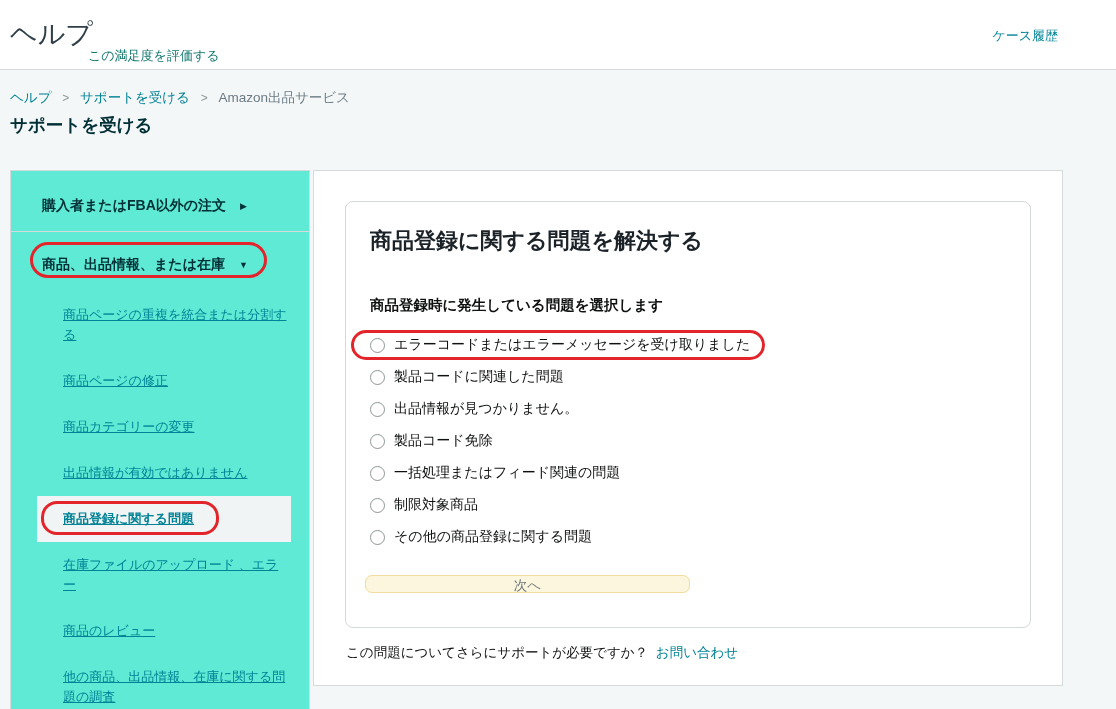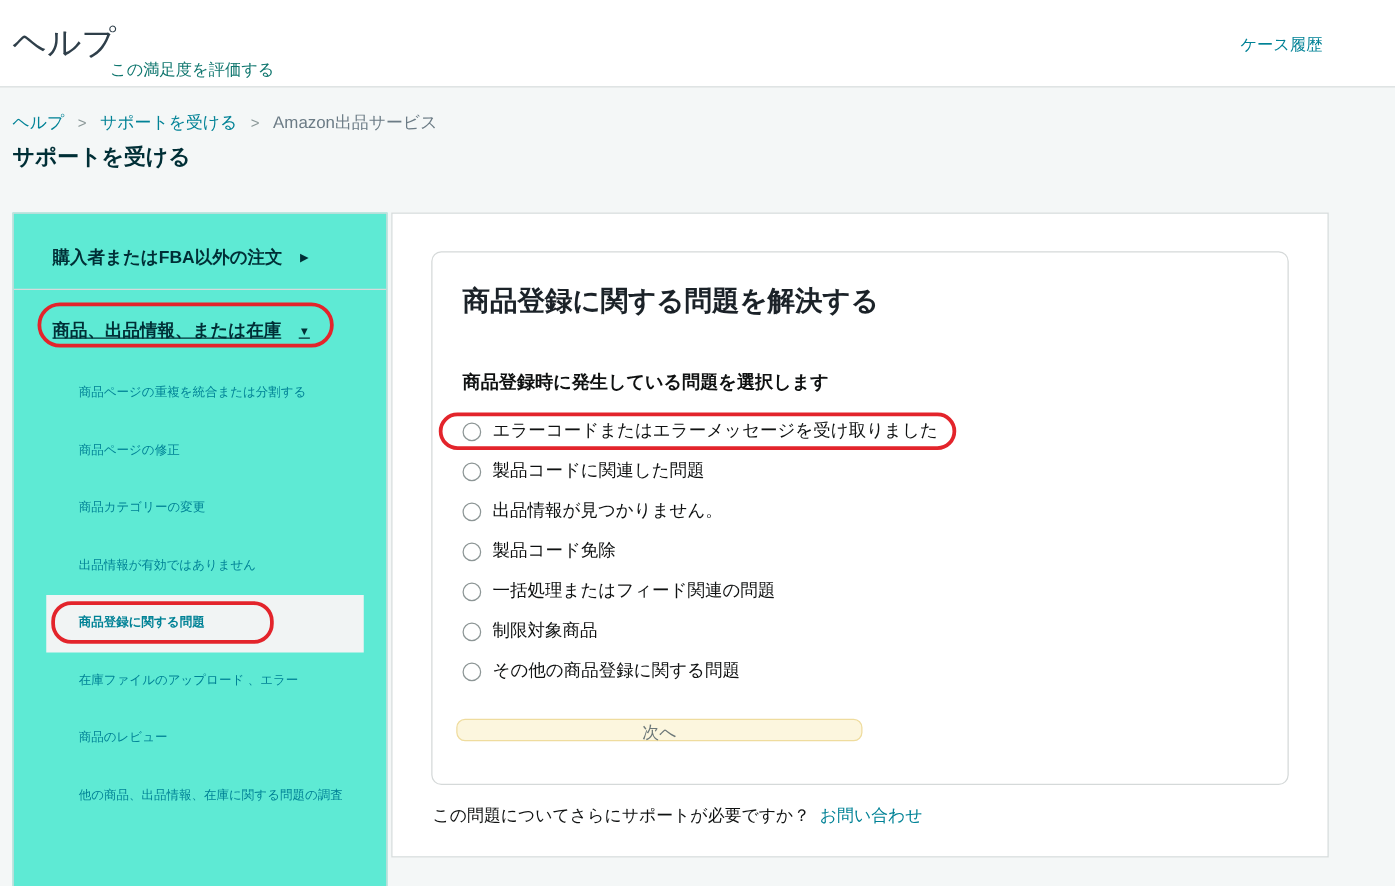--- a/index.html
+++ b/index.html
@@ -21,24 +21,24 @@
   .crumbs { position:absolute; top:89px; left:10px; font-size:13.5px; }
   .crumbs a { color:#008296; text-decoration:none; cursor:pointer; }
   .crumbs .sep { color:#8b9898; margin:0 7px; font-size:12px; }
   .crumbs .cur { color:#6b7b85; }
   .ptitle { position:absolute; top:113px; left:10px; margin:0; font-size:17.5px; font-weight:bold; color:#002f36; }
 
   
   .sidebar { position:absolute; left:10px; top:170px; width:300px; height:636px; background:#5eead4; border:1px solid #d5dbdb; }
   .sec { position:relative; font-size:14px; font-weight:bold; color:#002f36; cursor:pointer; }
   .sec1 { padding:26px 14px 16px 31px; border-bottom:1px solid #d5dbdb; }
-  .sec2 { padding:24px 14px 12px 31px;text-decoration:underline; }
+  .sec2 { padding:24px 14px 12px 31px; }
   .arrow { font-size:9px; margin-left:14px; color:#002f36; vertical-align:1px; }
   .sublist { list-style:none; margin:0; padding:6px 18px 10px 0; }
-  .sublist li { margin-left:52px; padding:13px 0; font-size:10px; line-height:20px; color:#008296; cursor:pointer; }
+  .sublist li { margin-left:52px; padding:13px 0; font-size:13px; line-height:20px; color:#008296; cursor:pointer;text-decoration:underline; }
   .sublist li.selected { margin-left:26px; padding-left:26px; background:#f1f4f4; font-weight:bold; position:relative; }
 
   
   .mainpanel { position:absolute; left:313px; top:170px; width:750px; height:516px; background:#fff; border:1px solid #d5dbdb; padding:30px 31px; }
   .card { border:1px solid #d5d9d9; border-radius:8px; padding:24px 24px 34px; background:#fff; }
   .card-title { margin:0; font-size:22px; font-weight:700; color:#1b2228; }
   .q { margin:40px 0 0; font-size:14.5px; font-weight:bold; color:#0f1111; }
   .opts { margin-top:14px; }
   .opt { display:flex; align-items:center; gap:9px; height:32px; position:relative; font-size:14px; color:#0f1111; cursor:pointer; }
   .radio { width:15px; height:15px; border:1px solid #8d9696; border-radius:50%; background:#fff; flex:none; }

